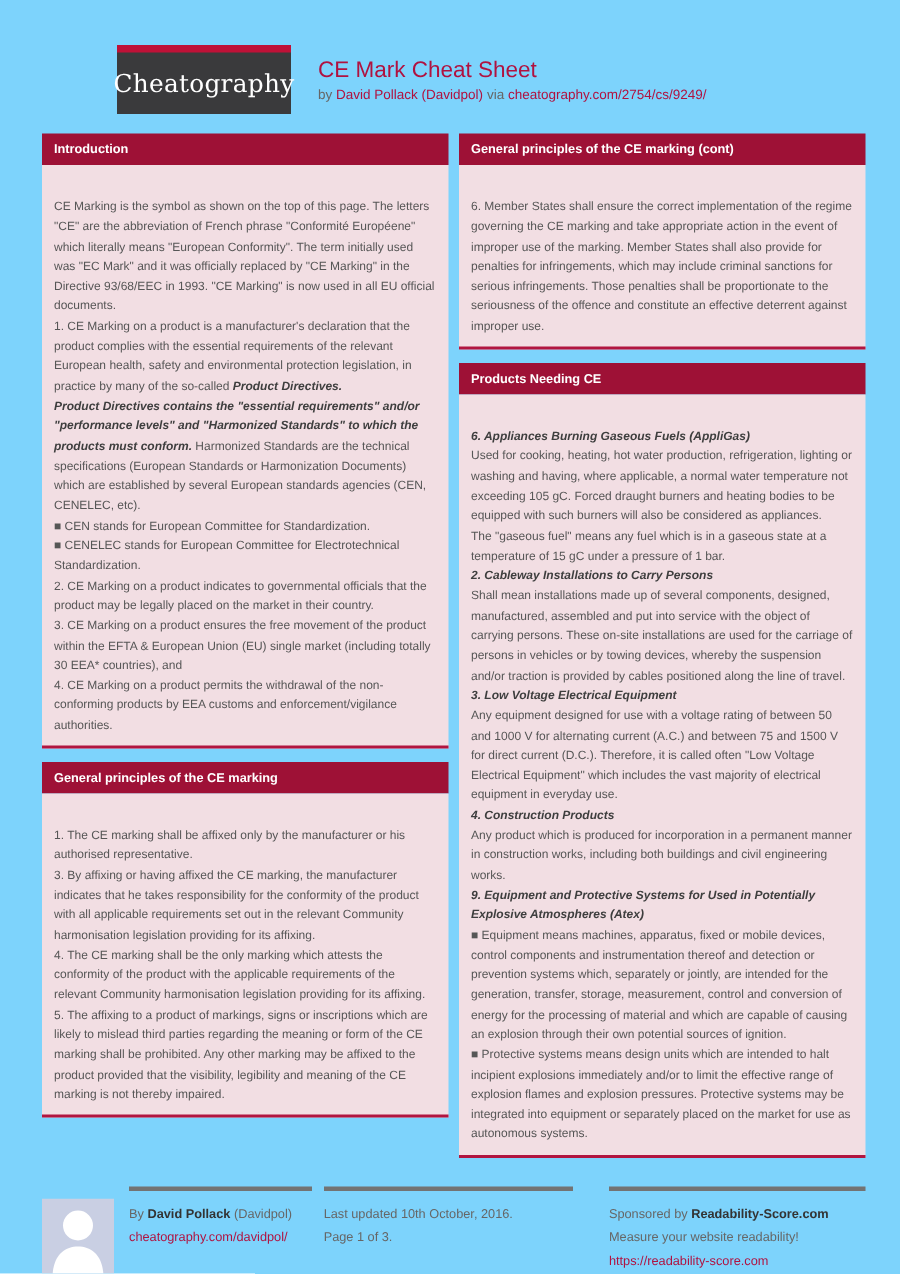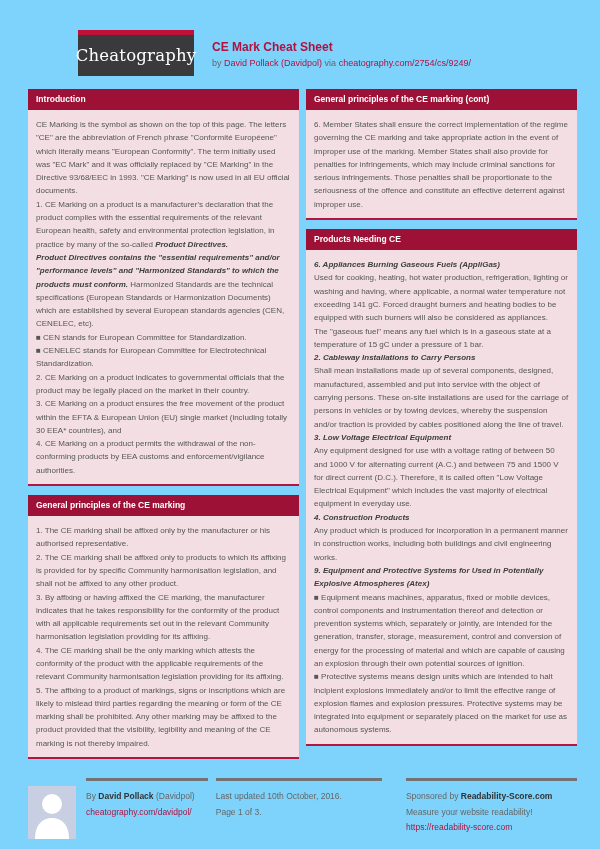--- a/index.html
+++ b/index.html
@@ -16,30 +16,30 @@
   *{box-sizing:border-box;}
   html,body{margin:0;padding:0;background:#fff;}
   body{font-family:"Liberation Sans", sans-serif;}
   .page{width:600px;height:849px;background:#7dd3fc;padding:30px 23px 0 28px;overflow:hidden;position:relative;}
 
   
   .hdr{display:flex;align-items:center;gap:18px;margin-left:50px;height:46px;}
   .logo{width:116px;height:46px;background:var(--logo-bg);position:relative;display:flex;align-items:center;justify-content:center;flex:none;}
   .logo-bar{position:absolute;top:0;left:0;right:0;height:5px;background:var(--logo-topbar);}
   .logo-text{color:#fff;font-family:"DejaVu Serif", serif;font-size:16.5px;margin-top:5px;letter-spacing:.2px;}
-  .title-block h1{margin:0;font-size:12px;line-height:16px;color:var(--link);font-weight:bold;}
+  .title-block h1{margin:0;font-size:15px;line-height:16px;color:var(--link);font-weight:normal;}
   .byline{margin:3px 0 0;font-size:9px;color:var(--muted);}
   .link{color:var(--link);text-decoration:none;cursor:pointer;}
 
   
   .columns{display:flex;gap:7px;margin-top:13px;align-items:flex-start;}
   .col{width:271px;flex:none;}
   .card{margin-bottom:9px;border-radius:27px;}
   .card-header{background:var(--accent-dark);color:#fff;font-size:8.5px;font-weight:bold;padding:5px 8px 6px;}
-  .card-body{background:var(--panel-bg);border-bottom:2px solid var(--accent);padding:8px 8px 7px;font-size:8px;line-height:13.3px;color:var(--body-text);}
+  .card-body{background:var(--panel-bg);border-bottom:2px solid var(--accent);padding:21px 8px 7px;font-size:8px;line-height:13.3px;color:var(--body-text);}
   .block{margin:0;}
   .b{font-weight:bold;color:var(--bold-text);font-style:italic;}
 
   
   .ftr{display:flex;margin-top:10px;font-size:8.5px;line-height:15.5px;color:var(--muted);}
   .avatar{width:48px;height:53px;flex:none;margin-top:8px;}
   .fblock{border-top:3px solid #737373;padding-top:8px;}
   .f-author{width:126px;margin-left:10px;}
   .f-meta{width:172px;margin-left:8px;}
   .f-sponsor{width:177px;margin-left:24px;}
@@ -78,39 +78,38 @@
             <div class="block"><span>■ CENELEC stands for European Committee for Electrotechnical Standardization.</span></div>
             <div class="block"><span>2. CE Marking on a product indicates to governmental officials that the product may be legally placed on the market in their country.</span></div>
             <div class="block"><span>3. CE Marking on a product ensures the free movement of the product within the EFTA &amp; European Union (EU) single market (including totally 30 EEA* countries), and</span></div>
             <div class="block"><span>4. CE Marking on a product permits the withdrawal of the non-conforming products by EEA customs and enforcement/vigilance authorities.</span></div>
           </div>
         </section>
         <section class="card">
           <div class="card-header">General principles of the CE marking</div>
           <div class="card-body">
             <div class="block"><span>1. The CE marking shall be affixed only by the manufacturer or his authorised representative.</span></div>
-            <div class="block"><span>2. The CE marking shall be affixed only to products to which its affixing is provided for by specific Community harmonisation legislation, and shall not be affixed to any other product.</span></div>
             <div class="block"><span>3. By affixing or having affixed the CE marking, the manufacturer indicates that he takes responsibility for the conformity of the product with all applicable requirements set out in the relevant Community harmonisation legislation providing for its affixing.</span></div>
             <div class="block"><span>4. The CE marking shall be the only marking which attests the conformity of the product with the applicable requirements of the relevant Community harmonisation legislation providing for its affixing.</span></div>
             <div class="block"><span>5. The affixing to a product of markings, signs or inscriptions which are likely to mislead third parties regarding the meaning or form of the CE marking shall be prohibited. Any other marking may be affixed to the product provided that the visibility, legibility and meaning of the CE marking is not thereby impaired.</span></div>
           </div>
         </section>
       </div>
     <div class="col">
         <section class="card">
           <div class="card-header">General principles of the CE marking (cont)</div>
           <div class="card-body">
             <div class="block"><span>6. Member States shall ensure the correct implementation of the regime governing the CE marking and take appropriate action in the event of improper use of the marking. Member States shall also provide for penalties for infringements, which may include criminal sanctions for serious infringements. Those penalties shall be proportionate to the seriousness of the offence and constitute an effective deterrent against improper use.</span></div>
           </div>
         </section>
         <section class="card">
           <div class="card-header">Products Needing CE</div>
           <div class="card-body">
             <div class="block"><span class="b">6. Appliances Burning Gaseous Fuels (AppliGas)</span></div>
-            <div class="block"><span>Used for cooking, heating, hot water production, refrigeration, lighting or washing and having, where applicable, a normal water temperature not exceeding 141 gC. Forced draught burners and heating bodies to be equipped with such burners will also be considered as appliances.</span></div>
+            <div class="block"><span>Used for cooking, heating, hot water production, refrigeration, lighting or washing and having, where applicable, a normal water temperature not exceeding 105 gC. Forced draught burners and heating bodies to be equipped with such burners will also be considered as appliances.</span></div>
             <div class="block"><span>The "gaseous fuel" means any fuel which is in a gaseous state at a temperature of 15 gC under a pressure of 1 bar.</span></div>
             <div class="block"><span class="b">2. Cableway Installations to Carry Persons</span></div>
             <div class="block"><span>Shall mean installations made up of several components, designed, manufactured, assembled and put into service with the object of carrying persons. These on-site installations are used for the carriage of persons in vehicles or by towing devices, whereby the suspension and/or traction is provided by cables positioned along the line of travel.</span></div>
             <div class="block"><span class="b">3. Low Voltage Electrical Equipment</span></div>
             <div class="block"><span>Any equipment designed for use with a voltage rating of between 50 and 1000 V for alternating current (A.C.) and between 75 and 1500 V for direct current (D.C.). Therefore, it is called often "Low Voltage Electrical Equipment" which includes the vast majority of electrical equipment in everyday use.</span></div>
             <div class="block"><span class="b">4. Construction Products</span></div>
             <div class="block"><span>Any product which is produced for incorporation in a permanent manner in construction works, including both buildings and civil engineering works.</span></div>
             <div class="block"><span class="b">9. Equipment and Protective Systems for Used in Potentially Explosive Atmospheres (Atex)</span></div>
             <div class="block"><span>■ Equipment means machines, apparatus, fixed or mobile devices, control components and instrumentation thereof and detection or prevention systems which, separately or jointly, are intended for the generation, transfer, storage, measurement, control and conversion of energy for the processing of material and which are capable of causing an explosion through their own potential sources of ignition.</span></div>
             <div class="block"><span>■ Protective systems means design units which are intended to halt incipient explosions immediately and/or to limit the effective range of explosion flames and explosion pressures. Protective systems may be integrated into equipment or separately placed on the market for use as autonomous systems.</span></div>

